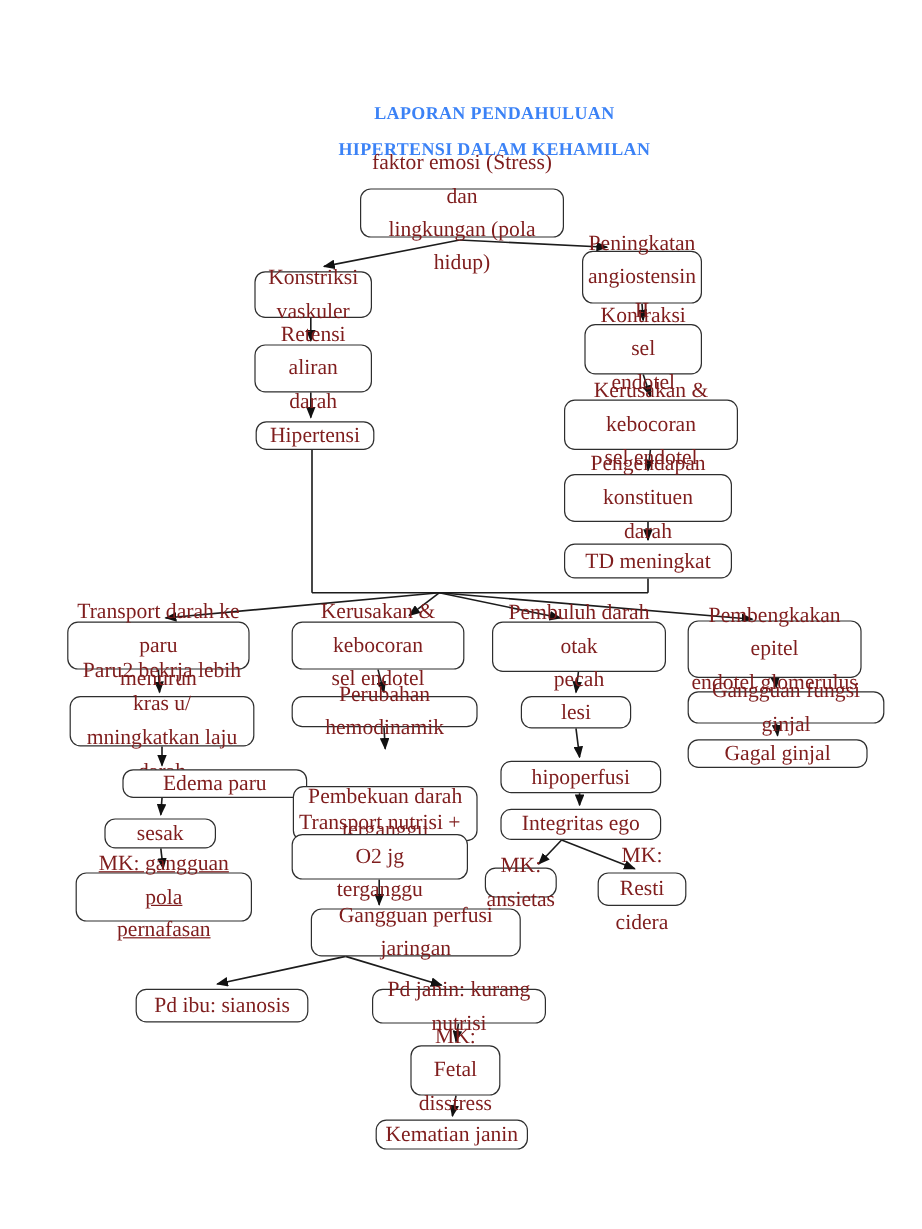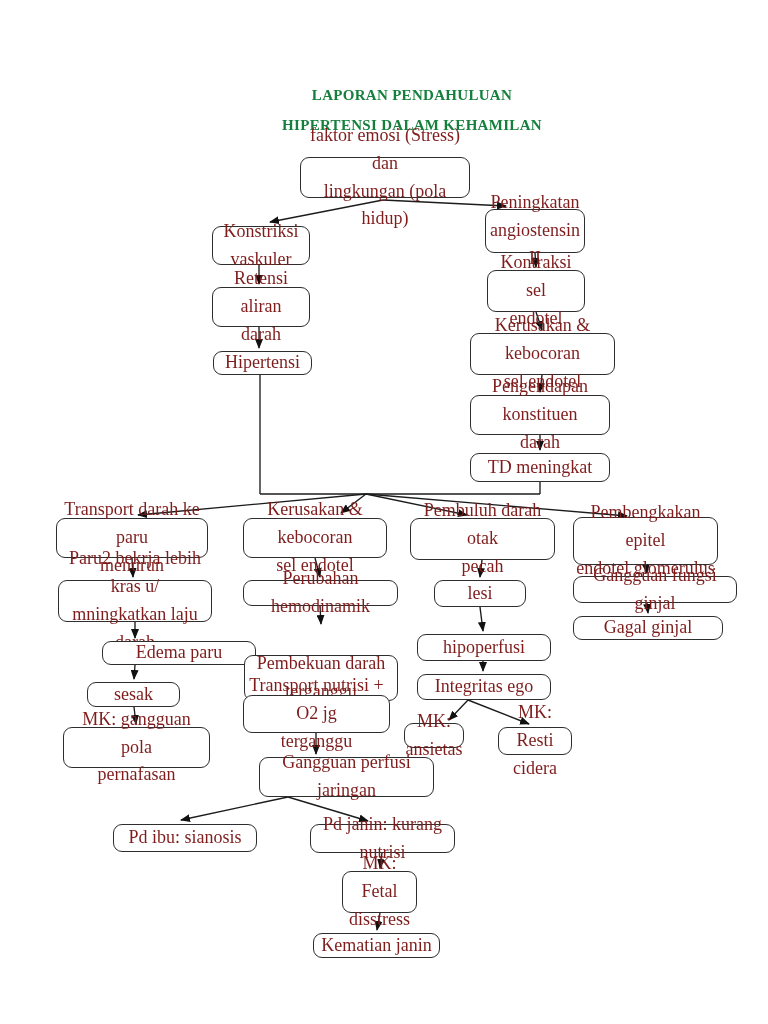--- a/index.html
+++ b/index.html
@@ -2,21 +2,21 @@
 <html><head>
 <meta charset="utf-8">
 <style>
   html,body{margin:0;padding:0;background:#ffffff;}
   .page{
     position:relative;width:768px;height:1024px;background:#ffffff;
     font-family:"Liberation Serif","DejaVu Serif",serif;overflow:hidden;
   }
   .doc-title{
     position:absolute;left:56px;right:0;text-align:center;
-    font-weight:bold;font-size:15px;letter-spacing:.3px;color:#15803d;
+    font-weight:bold;font-size:15px;letter-spacing:.3px;color:#3b82f6;
   }
   #edges{position:absolute;left:0;top:0;}
   .node{
     position:absolute;box-sizing:border-box;
     border:1.6px solid #2e2e2e;border-radius:9px;background:#ffffff;
     display:flex;align-items:center;justify-content:center;text-align:center;
     font-size:18px;line-height:1.55;color:#7f1d1d;
     white-space:pre-line;padding:1px 2px;
   }
 </style>
@@ -93,21 +93,21 @@
       <div class="node" style="left: 243px; top: 518px; width: 144px; height: 40px; border-color: rgb(46, 46, 46);">Kerusakan &amp; kebocoran
 sel endotel</div>
       <div class="node" style="left: 410px; top: 518px; width: 145px; height: 42px; border-color: rgb(46, 46, 46);">Pembuluh darah otak
 pecah</div>
       <div class="node" style="left: 573px; top: 517px; width: 145px; height: 48px; border-color: rgb(46, 46, 46);">Pembengkakan epitel
 endotel glomerulus</div>
       <div class="node" style="left: 58px; top: 580px; width: 154px; height: 42px; border-color: rgb(46, 46, 46);">Paru2 bekrja lebih kras u/
 mningkatkan laju darah</div>
       <div class="node" style="left: 58px; top: 641px; width: 154px; height: 24px; border-color: rgb(46, 46, 46); margin-left: 44px;">Edema paru</div>
       <div class="node" style="left: 87px; top: 682px; width: 93px; height: 25px; border-color: rgb(46, 46, 46);">sesak</div>
-      <div class="node" style="left: 63px; top: 727px; width: 147px; height: 41px; border-color: rgb(46, 46, 46);">MK: gangguan pola
+      <div class="node" style="left: 63px; top: 727px; width: 147px; height: 41px; border-color: rgb(46, 46, 46); text-decoration: underline;">MK: gangguan pola
 pernafasan</div>
       <div class="node" style="left: 243px; top: 580px; width: 155px; height: 26px; border-color: rgb(46, 46, 46);">Perubahan hemodinamik</div>
       <div class="node" style="left: 244px; top: 627px; width: 154px; height: 46px; border-color: rgb(46, 46, 46); margin-top: 28px;">Pembekuan darah
 terganggu</div>
       <div class="node" style="left: 243px; top: 695px; width: 147px; height: 38px; border-color: rgb(46, 46, 46);">Transport nutrisi + O2 jg
 terganggu</div>
       <div class="node" style="left: 259px; top: 757px; width: 175px; height: 40px; border-color: rgb(46, 46, 46);">Gangguan perfusi
 jaringan</div>
       <div class="node" style="left: 434px; top: 580px; width: 92px; height: 27px; border-color: rgb(46, 46, 46);">lesi</div>
       <div class="node" style="left: 417px; top: 634px; width: 134px; height: 27px; border-color: rgb(46, 46, 46);">hipoperfusi</div>

